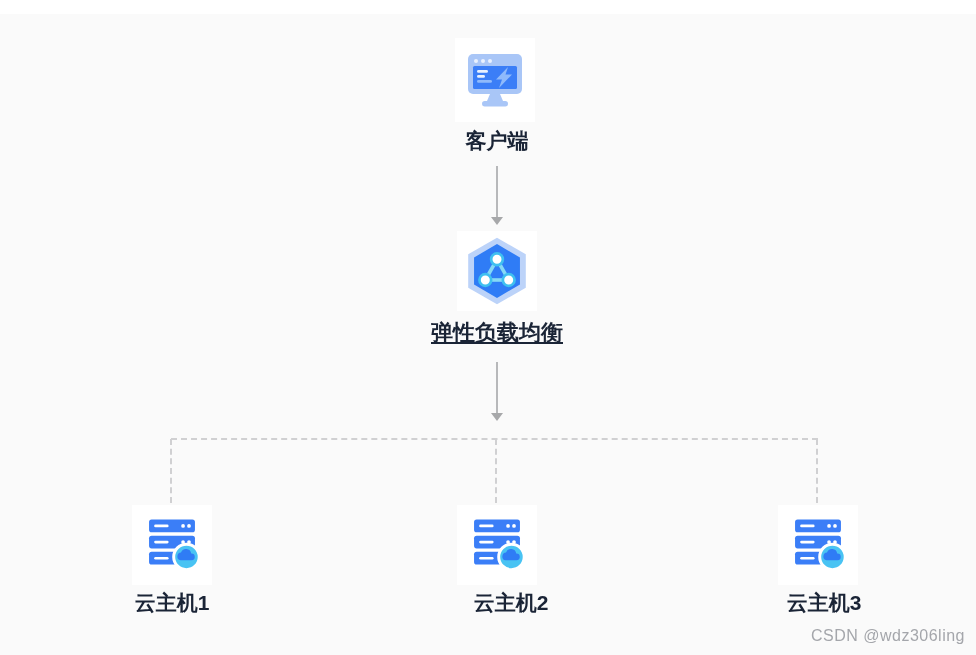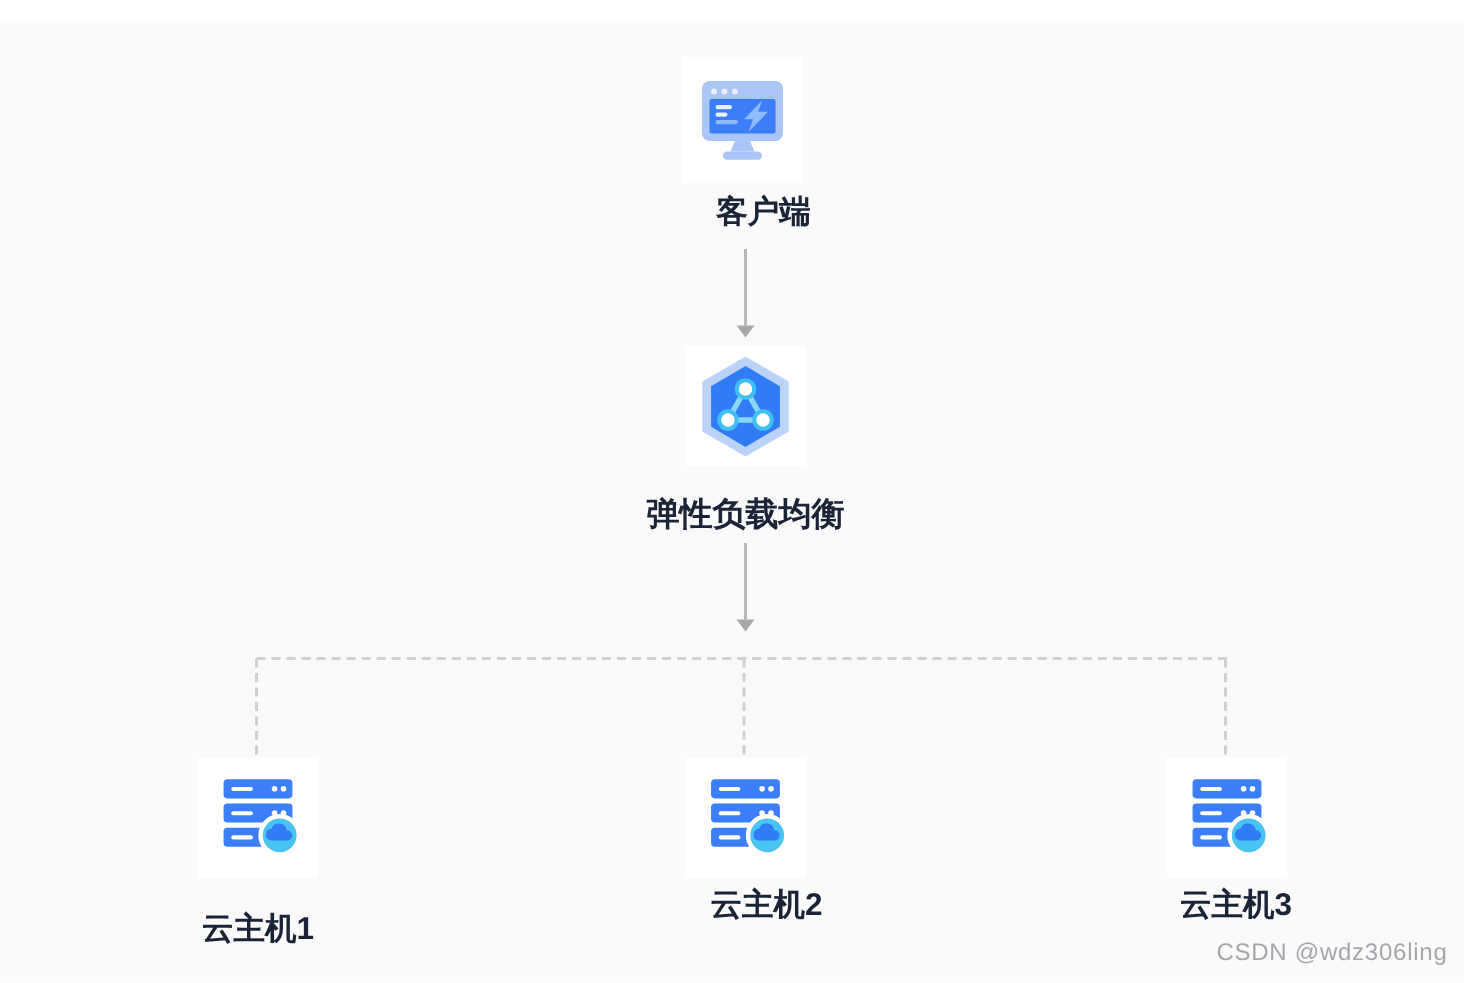--- a/index.html
+++ b/index.html
@@ -50,40 +50,40 @@
     <circle cx="27" cy="13" r="2" fill="#e9f1fe"></circle>
     <rect x="10" y="18" width="44" height="23" rx="1.5" fill="#3b7ef7"></rect>
     <rect x="14" y="22" width="11" height="2.8" rx="1.4" fill="#e9f1fe"></rect>
     <rect x="14" y="27" width="8" height="2.8" rx="1.4" fill="#e9f1fe"></rect>
     <rect x="14" y="32" width="15" height="2.8" rx="1.4" fill="#8fbafb"></rect>
     <polygon points="45,19 33,31.5 39,31.5 36,40 49,26.5 42.5,26.5" fill="#8fbafb"></polygon>
     <path d="M27 46 L37 46 L40 53 L24 53 Z" fill="#a9c6f7"></path>
     <rect x="19" y="53" width="26" height="5.5" rx="2.75" fill="#a9c6f7"></rect>
   </svg>
 </div>
-<div class="node-label" style="left:497px; top:127px;margin-left:12px;">客户端</div>
+<div class="node-label" style="left:497px; top:127px;">客户端</div>
 
 <div>
   <div class="conn-line" style="left:496px; top:166px; height:51px;"></div>
   <div class="conn-head" style="left:491px; top:217px;"></div>
 </div>
 
 <div class="tile" style="left:457px; top:231px; width:80px; height:80px;">
   <svg width="72" height="72" viewBox="0 0 80 80">
     <polygon points="40,3 72,21.5 72,58.5 40,77 8,58.5 8,21.5" fill="#bcd3f9"></polygon>
     <polygon points="40,10 65.5,25 65.5,55 40,70 14.5,55 14.5,25" fill="#2f7cf6"></polygon>
     <line x1="40" y1="27" x2="27" y2="50" stroke="#86d9f5" stroke-width="4"></line>
     <line x1="40" y1="27" x2="53" y2="50" stroke="#86d9f5" stroke-width="4"></line>
     <line x1="27" y1="50" x2="53" y2="50" stroke="#86d9f5" stroke-width="4"></line>
     <circle cx="40" cy="27" r="6.5" fill="#ffffff" stroke="#3fc0f0" stroke-width="3"></circle>
     <circle cx="27" cy="50" r="6.5" fill="#ffffff" stroke="#3fc0f0" stroke-width="3"></circle>
     <circle cx="53" cy="50" r="6.5" fill="#ffffff" stroke="#3fc0f0" stroke-width="3"></circle>
   </svg>
 </div>
-<div class="node-label" style="left:497px; top:328px; font-size:22px;">弹性负载均衡</div>
+<div class="node-label" style="left:497px; top:318px; font-size:22px;text-decoration:underline;">弹性负载均衡</div>
 
 <div>
   <div class="conn-line" style="left:496px; top:362px; height:51px;"></div>
   <div class="conn-head" style="left:491px; top:413px;"></div>
 </div>
 
 <div class="dash-h" style="left:171px; top:438px; width:647px;"></div>
 <div class="dash-v" style="left:170px; top:439px; height:64px;"></div>
 <div class="dash-v" style="left:495px; top:439px; height:64px;"></div>
 <div class="dash-v" style="left:816px; top:439px; height:64px;"></div>
@@ -97,21 +97,21 @@
     <circle cx="53" cy="17.5" r="2.2" fill="#ffffff"></circle>
     <circle cx="60" cy="17.5" r="2.2" fill="#ffffff"></circle>
     <rect x="19" y="35" width="17" height="3.2" rx="1.6" fill="#ffffff"></rect>
     <circle cx="53" cy="36.5" r="2.2" fill="#ffffff"></circle>
     <circle cx="60" cy="36.5" r="2.2" fill="#ffffff"></circle>
     <rect x="19" y="54" width="17" height="3.2" rx="1.6" fill="#ffffff"></rect>
     <circle cx="57" cy="54" r="15" fill="#49c3f3" stroke="#ffffff" stroke-width="3.5"></circle>
     <path d="M50 58 a4.6 4.6 0 0 1 0.6 -9.1 a6.2 6.2 0 0 1 12 1.1 a4 4 0 0 1 0.4 8 Z" fill="#2f7cf5"></path>
   </svg>
 </div>
-<div class="node-label" style="left:172px; top:589px;margin-top:16px;">云主机1</div>
+<div class="node-label" style="left:172px; top:589px;">云主机1</div>
 
 <div class="tile" style="left:457px; top:505px; width:80px; height:80px;">
   <svg width="68" height="68" viewBox="0 0 80 80">
     <rect x="13" y="10" width="54" height="15" rx="3" fill="#3b7ef7"></rect>
     <rect x="13" y="29" width="54" height="15" rx="3" fill="#3b7ef7"></rect>
     <rect x="13" y="48" width="54" height="15" rx="3" fill="#3b7ef7"></rect>
     <rect x="19" y="16" width="17" height="3.2" rx="1.6" fill="#ffffff"></rect>
     <circle cx="53" cy="17.5" r="2.2" fill="#ffffff"></circle>
     <circle cx="60" cy="17.5" r="2.2" fill="#ffffff"></circle>
     <rect x="19" y="35" width="17" height="3.2" rx="1.6" fill="#ffffff"></rect>

